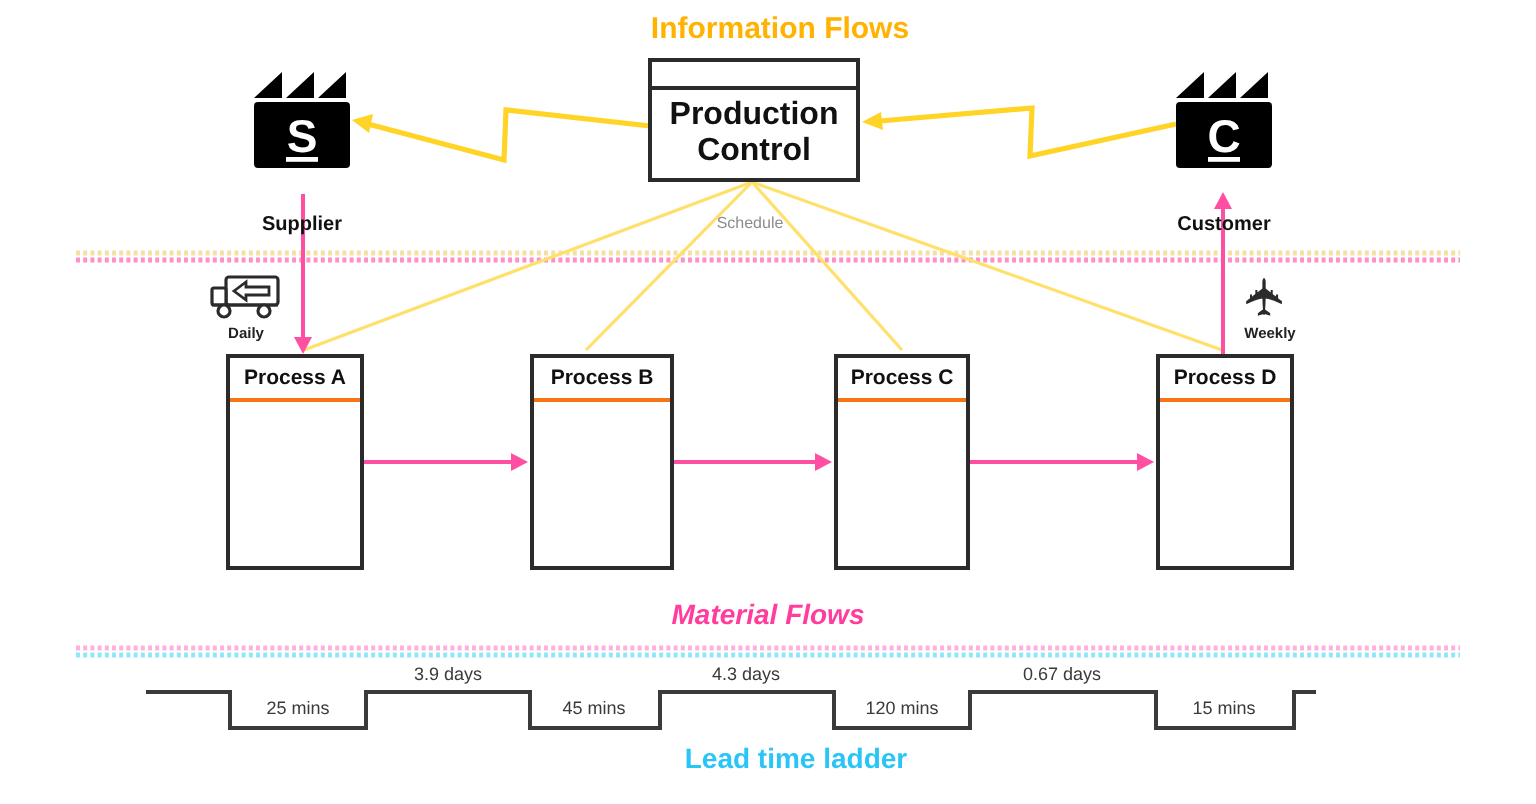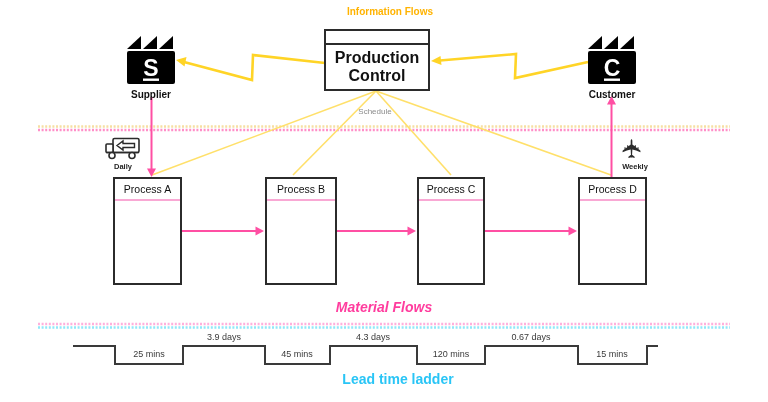--- a/index.html
+++ b/index.html
@@ -1,29 +1,29 @@
 <!DOCTYPE html>
 <html><head>
 <meta charset="utf-8">
 <style>
   html,body{margin:0;padding:0;background:#fff;font-family:"Liberation Sans",sans-serif;}
   .canvas{position:relative;width:768px;height:402px;background:#fff;overflow:hidden;}
   .layer{position:absolute;left:0;top:0;width:768px;height:402px;}
   .abs{position:absolute;}
   .title{position:absolute;left:0;right:0;text-align:center;font-weight:bold;}
-  .title-info{top:6px;font-size:10px;color:#FFB300;padding-left:12px;}
+  .title-info{top:6px;font-size:15px;color:#FFB300;padding-left:12px;}
   .title-material{top:299px;font-size:14px;color:#FF3D9E;font-style:italic;}
   .title-ladder{top:371px;font-size:14px;color:#29C5F6;margin-left:28px;}
   .pc-box{left:324px;top:29px;width:106px;height:62px;background:#fff;border:2px solid #2b2b2b;box-sizing:border-box;display:flex;flex-direction:column;}
   .pc-header{height:12px;border-bottom:2px solid #2b2b2b;}
   .pc-body{flex:1;display:flex;align-items:center;justify-content:center;text-align:center;font-weight:bold;font-size:16px;color:#111;line-height:1.15;padding:0 14px;}
   .process{top:177px;height:108px;background:#fff;border:2px solid #2b2b2b;box-sizing:border-box;}
-  .process .hdr{height:20px;border-bottom:2px solid #f9a8d4;display:flex;align-items:center;justify-content:center;font-weight:normal;font-size:10.5px;color:#111;}
+  .process .hdr{height:20px;border-bottom:2px solid #f97316;display:flex;align-items:center;justify-content:center;font-weight:bold;font-size:10.5px;color:#111;}
   .factory{width:48px;text-align:center;}
-  .factory-label{font-weight:bold;font-size:10px;color:#111;margin-top:1px;}
+  .factory-label{font-weight:bold;font-size:10px;color:#111;margin-top:18px;}
   .small-label{position:absolute;text-align:center;font-weight:bold;font-size:7.5px;color:#222;}
   .schedule{position:absolute;left:345px;top:107px;width:60px;text-align:center;font-size:8px;color:#8c8c8c;}
   .ladder-label{position:absolute;width:80px;text-align:center;font-size:9px;color:#3a3a3a;}
   .plane-glyph{font-size:26px;color:#2b2b2b;display:inline-block;transform:rotate(-90deg);}
 </style>
 </head>
 <body>
 
 <div class="canvas">
 

